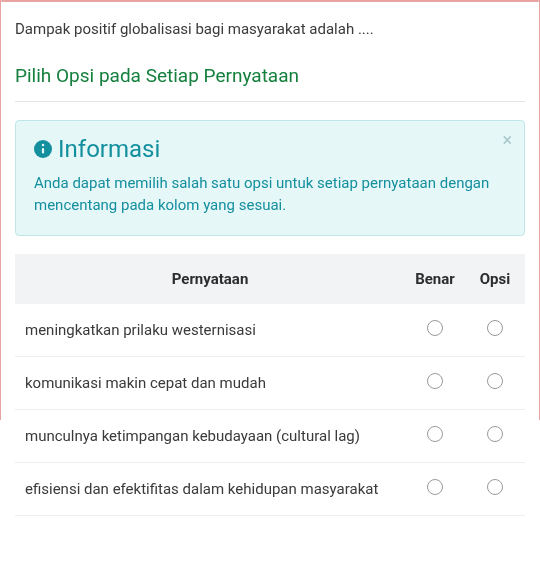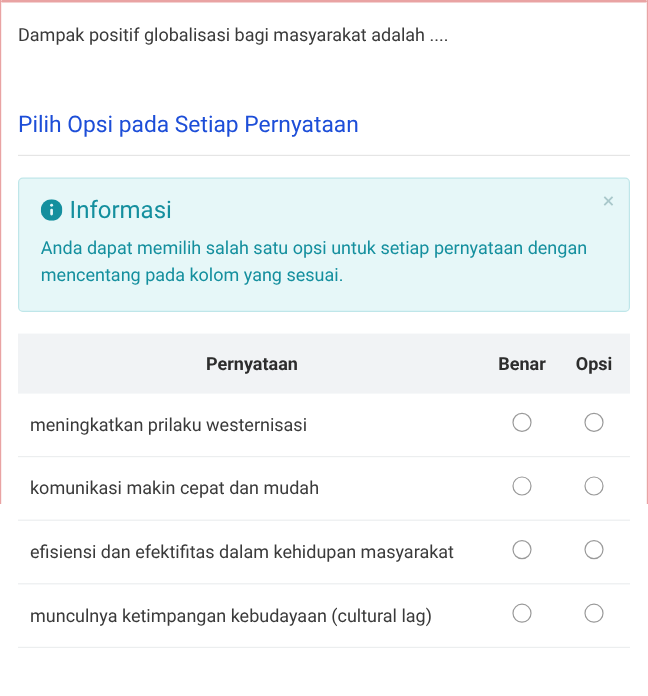--- a/index.html
+++ b/index.html
@@ -24,43 +24,43 @@
     border-radius: 1px;
   }
   .question {
     color: #3a3a3a;
     font-size: 15px;
     padding: 18px 0 10px 0;
   }
   .section-title {
     font-size: 19px;
     font-weight: 400;
-    color: #1d4ed8;
-    margin-top: 44px;
+    color: #15803d;
+    margin-top: 16px;
     margin-bottom: 14px;
   }
   .divider {
     height: 1px;
     background: #e5e5e5;
     margin-bottom: 18px;
   }
   .info-box {
     background: #e6f7f8;
     border: 1px solid #bfe6e9;
     border-radius: 4px;
     padding: 14px 18px 18px 18px;
     position: relative;
     margin-bottom: 18px;
   }
   .info-heading {
     display: flex;
     align-items: center;
     gap: 6px;
     color: #148f9e;
-    font-size: 20px;
+    font-size: 24px;
     font-weight: 400;
     margin-bottom: 8px;
   }
   .info-text {
     color: #148f9e;
     font-size: 15px;
     line-height: 1.45;
     margin-top: 10px;
   }
   .info-close {
@@ -151,24 +151,24 @@
         <td>meningkatkan prilaku westernisasi</td>
         <td class="cell-center"><span class="radio"></span></td>
         <td class="cell-center"><span class="radio"></span></td>
       </tr>
       <tr>
         <td>komunikasi makin cepat dan mudah</td>
         <td class="cell-center"><span class="radio"></span></td>
         <td class="cell-center"><span class="radio"></span></td>
       </tr>
       <tr>
-        <td>efisiensi dan efektifitas dalam kehidupan masyarakat</td>
+        <td>munculnya ketimpangan kebudayaan (cultural lag)</td>
         <td class="cell-center"><span class="radio"></span></td>
         <td class="cell-center"><span class="radio"></span></td>
       </tr>
       <tr>
-        <td>munculnya ketimpangan kebudayaan (cultural lag)</td>
+        <td>efisiensi dan efektifitas dalam kehidupan masyarakat</td>
         <td class="cell-center"><span class="radio"></span></td>
         <td class="cell-center"><span class="radio"></span></td>
       </tr>
     </tbody>
   </table>
 </div>
 
 </body></html>

